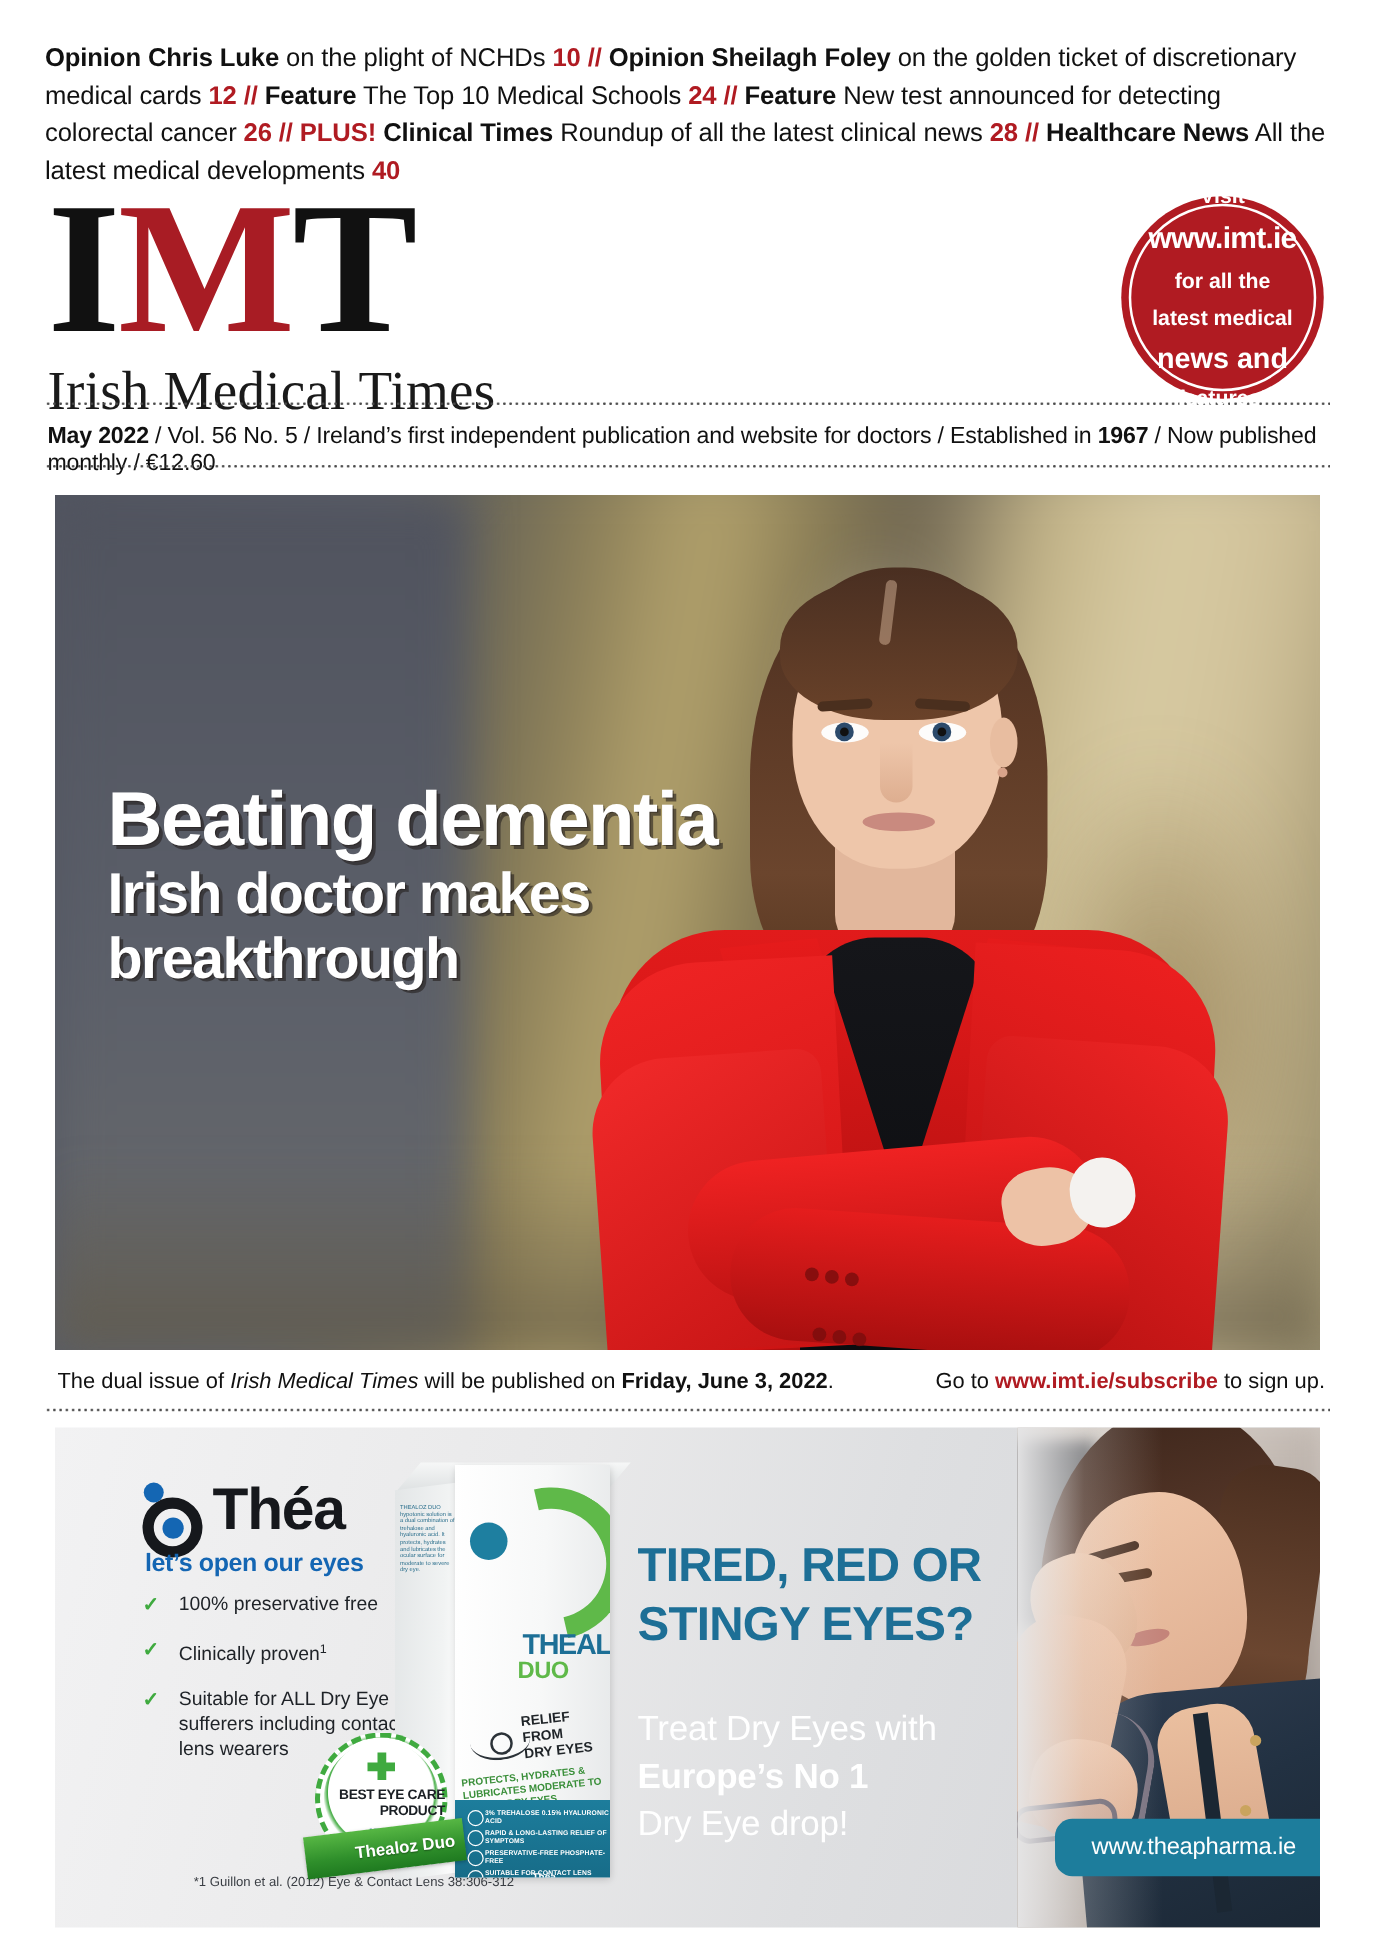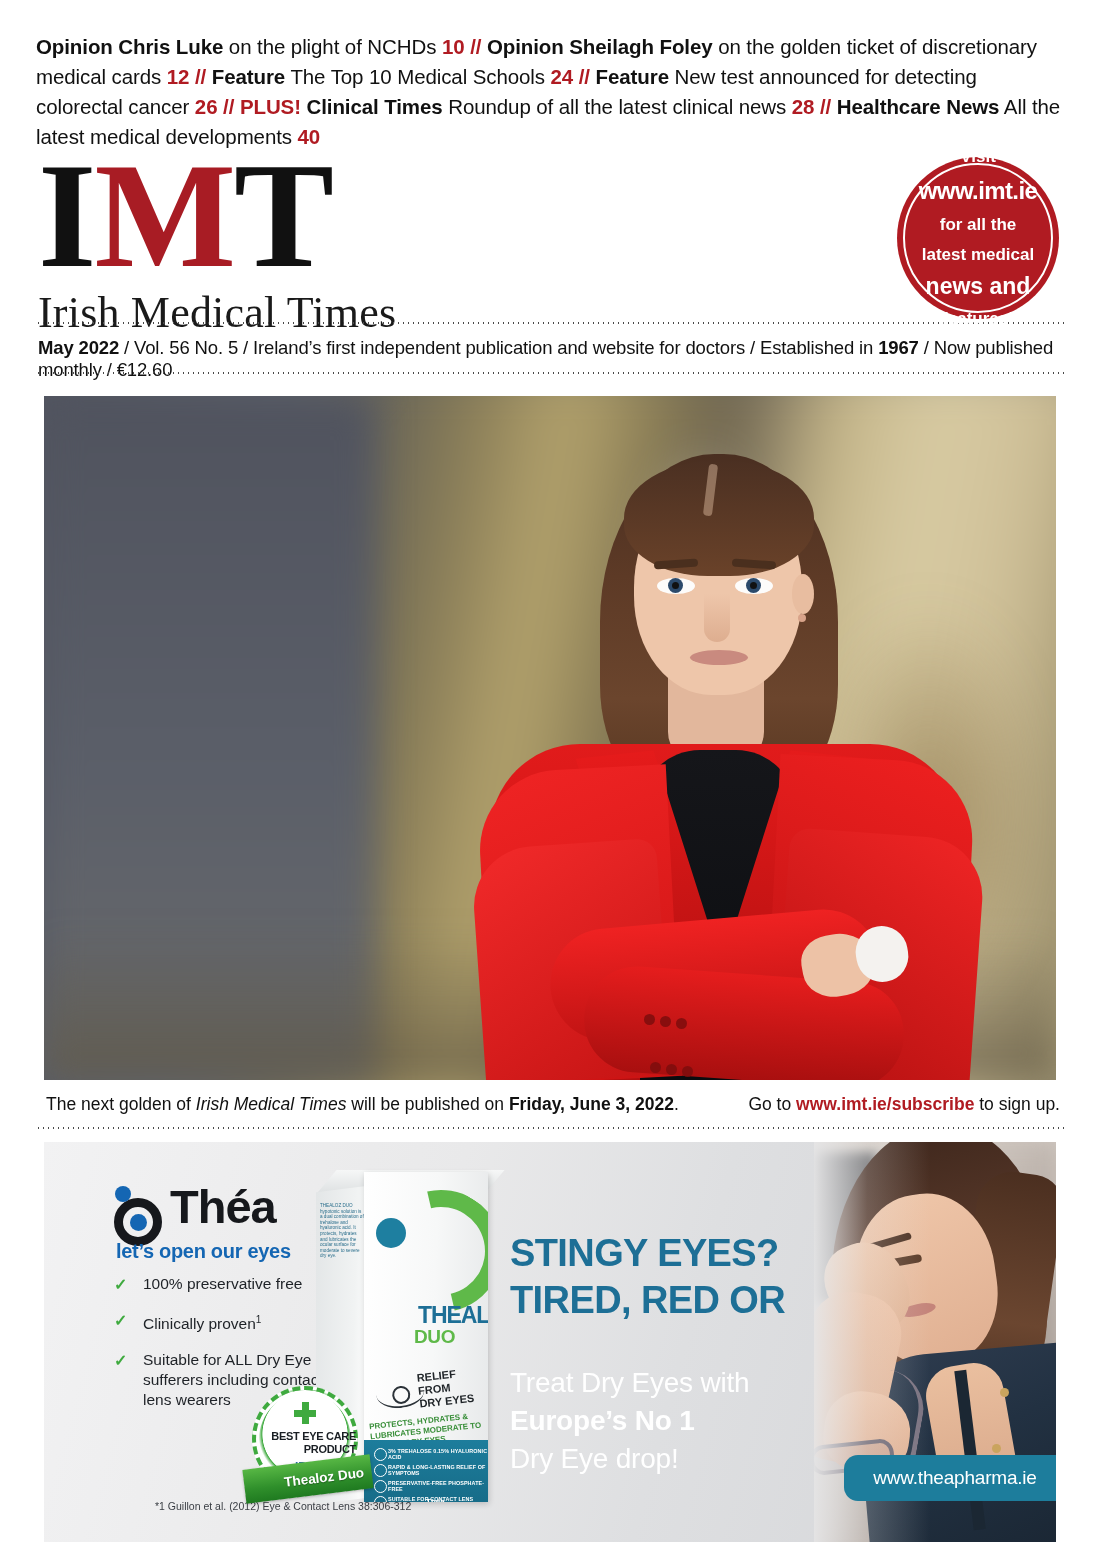--- a/index.html
+++ b/index.html
@@ -577,24 +577,29 @@
       <div class="hand"></div>
       <div class="cuff"></div>
       <div class="btn b1x"></div>
       <div class="btn b2x"></div>
       <div class="btn b3x"></div>
       <div class="btn c1x"></div>
       <div class="btn c2x"></div>
       <div class="btn c3x"></div>
     </div>
 
+    <div class="headline">
+      <div class="hl1">Beating dementia</div>
+      <div class="hl2">Irish doctor makes</div>
+      <div class="hl3">breakthrough</div>
+    </div>
   </div>
 
   <div class="caption-row">
-    <div class="caption-left"><span>The next golden of </span><i>Irish Medical Times</i><span> will be published on </span><b>Friday, June 3, 2022</b><span>.</span></div>
+    <div class="caption-left"><span>The dual issue of </span><i>Irish Medical Times</i><span> will be published on </span><b>Friday, June 3, 2022</b><span>.</span></div>
     <div class="caption-right"><span>Go to </span><span class="url">www.imt.ie/subscribe</span><span> to sign up.</span></div>
   </div>
 
   <div class="dotrule rule-cap"></div>
 
   <div class="advert">
 
     <div class="ad-photo">
       <div class="ap-bg"></div>
       <div class="ap-shelf"></div>
@@ -661,22 +666,22 @@
     <div class="seal">
       <div class="seal-circle"></div>
       <div class="seal-cross"></div>
       <div class="seal-t1"><span>BEST EYE CARE</span><br><span>PRODUCT</span></div>
       <div class="seal-ipn">IPN</div>
       <div class="ribbon"></div>
       <div class="ribbon-txt">Thealoz Duo</div>
     </div>
 
     <div class="ad-head">
+      <div>TIRED, RED OR</div>
       <div>STINGY EYES?</div>
-      <div>TIRED, RED OR</div>
     </div>
 
     <div class="ad-sub">
       <div>Treat Dry Eyes with</div>
       <div><b>Europe’s No 1</b></div>
       <div>Dry Eye drop!</div>
     </div>
 
     <div class="ad-url">www.theapharma.ie</div>
   </div>

